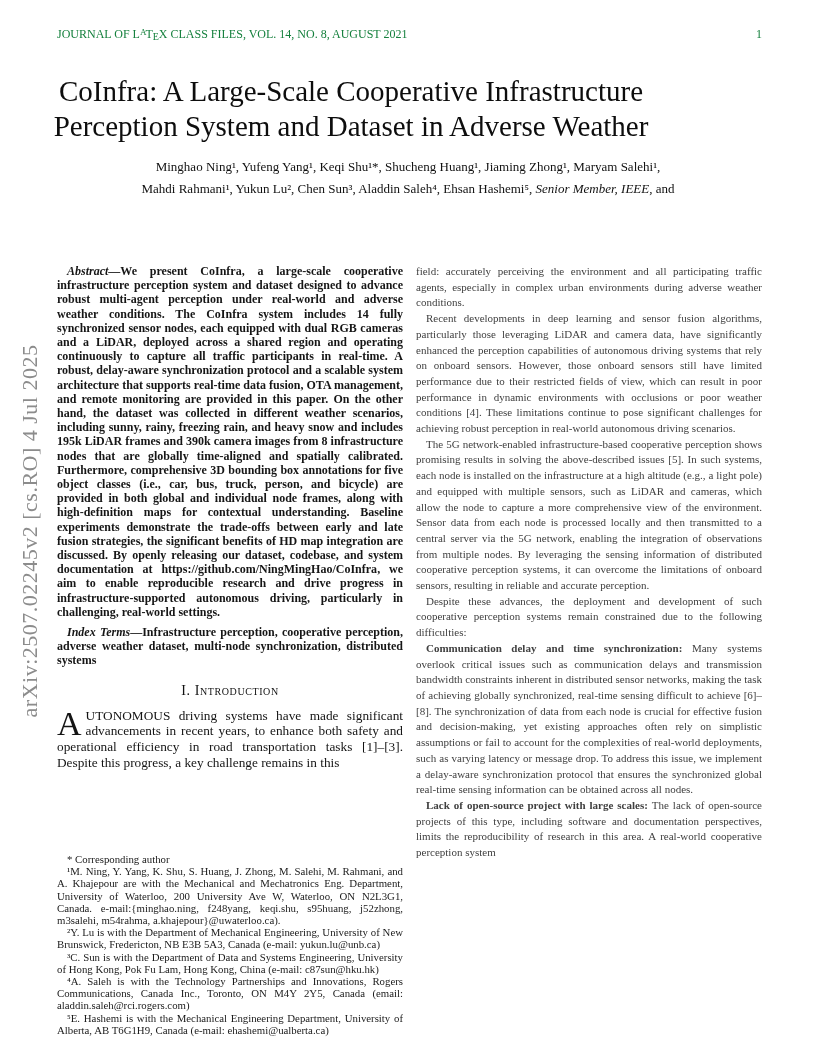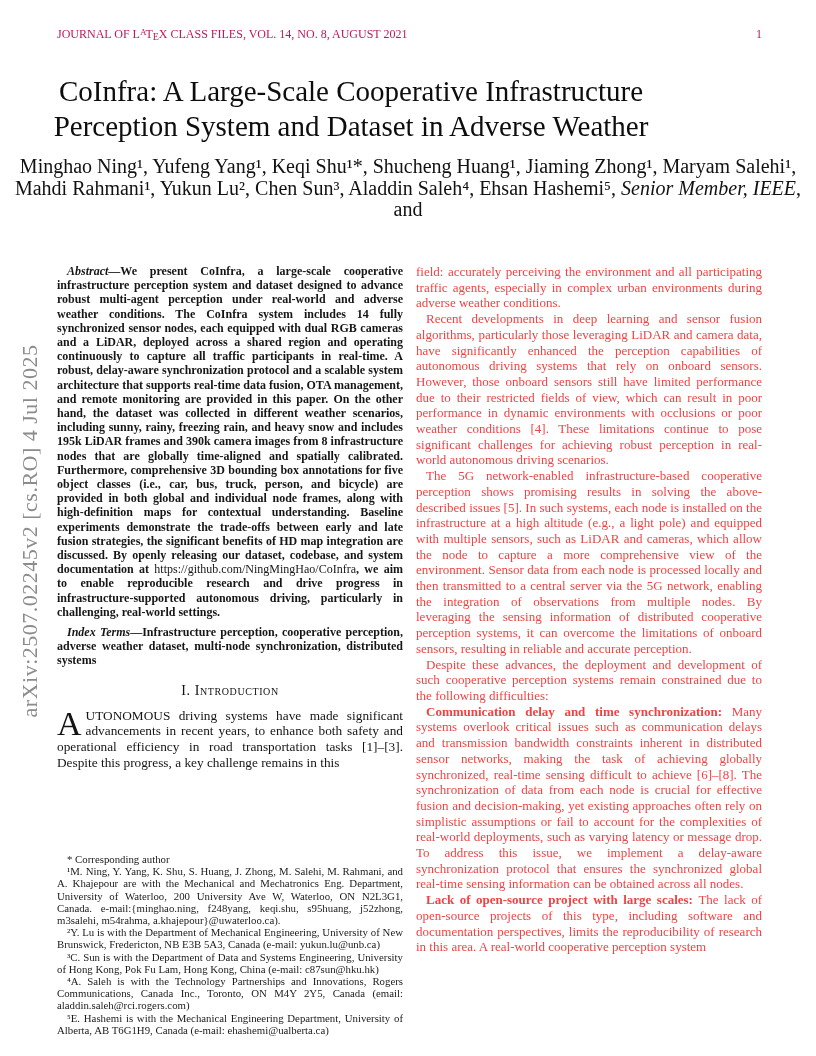--- a/index.html
+++ b/index.html
@@ -5,58 +5,58 @@
   html,body{margin:0;padding:0;background:#e8e8e8;}
   .page{
     position:relative;width:816px;height:1056px;background:#ffffff;
     margin:0 auto;overflow:hidden;color:#141414;
     font-family:"Liberation Serif","DejaVu Serif",serif;
   }
   
   .runhead{
     position:absolute;top:27px;left:57px;width:705px;
     display:flex;justify-content:space-between;
-    font-size:12px;color:#be185d;
+    font-size:12px;color:#15803d;
   }
   .latex-a{font-size:9px;vertical-align:3px;letter-spacing:-1px;}
   .latex-e{font-size:10px;vertical-align:-2px;}
   
   .titleblock{
     position:absolute;top:74px;left:0;width:702px;text-align:center;
     font-size:29px;line-height:35px;color:#0d0d0d;
   }
   .tline{display:block;}
   
   .authors{
     position:absolute;top:156px;left:0;width:816px;text-align:center;
-    font-size:20px;line-height:21.5px;color:#111;
+    font-size:13px;line-height:21.5px;color:#111;
   }
   
   .columns{
     position:absolute;top:264px;left:57px;width:705px;height:774px;
     display:flex;gap:13px;overflow:hidden;
   }
   .col{width:346px;min-width:346px;position:relative;overflow:hidden;height:774px;}
   p{margin:0;}
   .abstract,.indexterms{
     font-size:12px;line-height:14.2px;font-weight:bold;
     text-align:justify;text-indent:10px;color:#161616;
   }
   .indexterms{margin-top:6px;}
   .abs-label{font-style:italic;}
-  .inline-link{font-weight:normal;}
+  .inline-link{font-weight:bold;}
   .secheading{
     margin:15px 0 9px 0;font-size:14px;font-weight:normal;
     font-variant:small-caps;text-align:center;letter-spacing:0.6px;color:#111;
   }
   .body{
     font-size:13.3px;line-height:15.8px;text-align:justify;color:#141414;
   }
   .rbody{
-    font-size:13px;line-height:15.7px;text-align:justify;color:#ef4444;
+    font-size:11px;line-height:15.7px;text-align:justify;color:#404040;
   }
   .indent{text-indent:10px;}
   .plead{font-weight:bold;}
   .dropcap{
     float:left;font-size:34px;line-height:27px;padding:2px 4px 0 0;
   }
   .footnotes{
     position:absolute;bottom:2px;left:0;width:346px;
     font-size:10.8px;line-height:12.2px;text-align:justify;color:#1a1a1a;
   }

